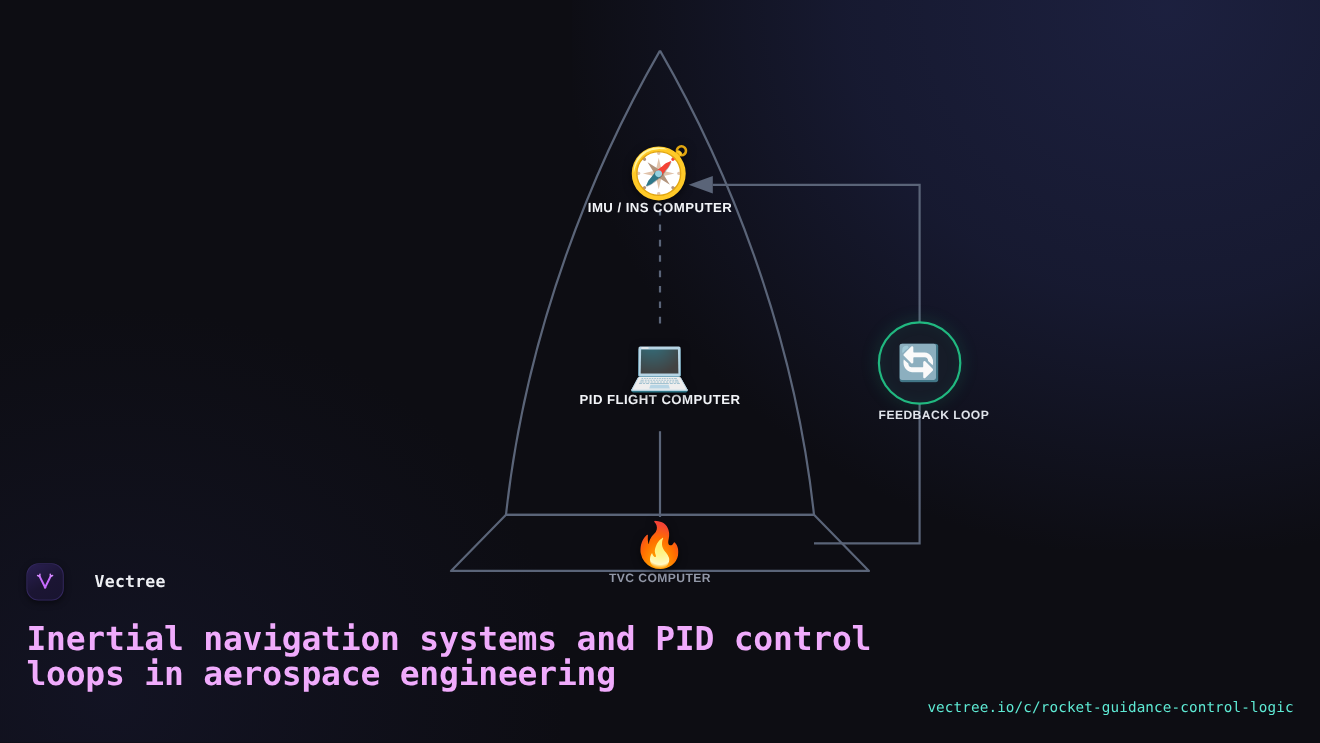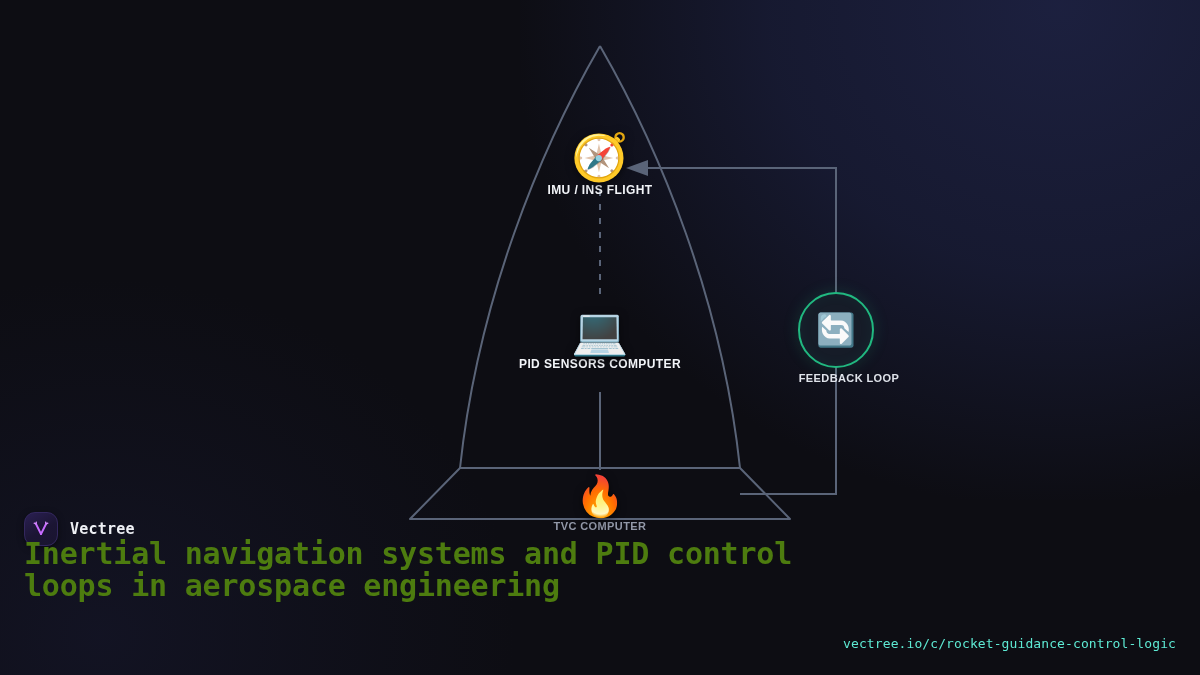--- a/index.html
+++ b/index.html
@@ -73,41 +73,41 @@
     box-shadow:0 0 16px rgba(33,184,128,.18), inset 0 0 14px rgba(33,184,128,.06);
   }
   #fb-circle .node-emoji { font-size:32px; filter:none; }
   #node-feedback .node-label { font-size:11px; color:#dfe3ea; margin-top:9px;margin-left:26px; }
 
   
   #footer { position:absolute; left:0; right:0; bottom:0; height:175px; }
 
   #brand-row {
     position:absolute; left:24px; top:12px;
-    display:flex; align-items:center; gap:12px;
+    display:flex; align-items:center; gap:28px;
   }
   #brand-badge {
     width:34px; height:34px; border-radius:11px;
     background:linear-gradient(150deg,#2a1f52 0%, #1b1533 55%, #191430 100%);
     border:1px solid #33275e;
     display:flex; align-items:center; justify-content:center;
     box-shadow:0 2px 6px rgba(0,0,0,.5);
   }
   #brand-name {
     font-family:"DejaVu Sans Mono", monospace;
     font-weight:bold; font-size:15px; color:#eef0f4; letter-spacing:.2px;
   }
 
   #page-title {
-    position:absolute; left:24px; top:38px; width:800px;
+    position:absolute; left:24px; top:66px; width:800px;
     font-family:"DejaVu Sans Mono", monospace;
     font-weight:bold;
     font-size:30px;
     line-height:32px;
-    color:#4d7c0f;
+    color:#f0abfc;
     letter-spacing:-0.2px;
   }
 
   #site-url {
     position:absolute; right:24px; bottom:24px;
     font-family:"DejaVu Sans Mono", monospace;
     font-size:13px;
     color:#5eead4;
     letter-spacing:.1px;
   }
@@ -132,26 +132,26 @@
     <line x1="600" y1="190" x2="600" y2="300" stroke="#5a6478" stroke-width="2" stroke-dasharray="6 8"></line>
 
     <line x1="600" y1="392" x2="600" y2="470" stroke="#5a6478" stroke-width="2"></line>
 
     <path d="M740 494 L 836 494 L 836 168 L 648 168" fill="none" stroke="#5a6478" stroke-width="2" stroke-linejoin="miter"></path>
     <polygon points="626,168 648,160 648,176" fill="#5a6478"></polygon>
   </svg>
 
   <div class="node" id="node-imu">
     <span class="node-emoji">🧭</span>
-    <span class="node-label">IMU / INS FLIGHT</span>
+    <span class="node-label">IMU / INS COMPUTER</span>
   </div>
 
   <div class="node" id="node-pid">
     <span class="node-emoji">💻</span>
-    <span class="node-label">PID SENSORS COMPUTER</span>
+    <span class="node-label">PID FLIGHT COMPUTER</span>
   </div>
 
   <div class="node" id="node-tvc">
     <span class="node-emoji">🔥</span>
     <span class="node-label">TVC COMPUTER</span>
   </div>
 
   <div class="node" id="node-feedback">
     <div id="fb-circle">
       <span class="node-emoji">🔄</span>

